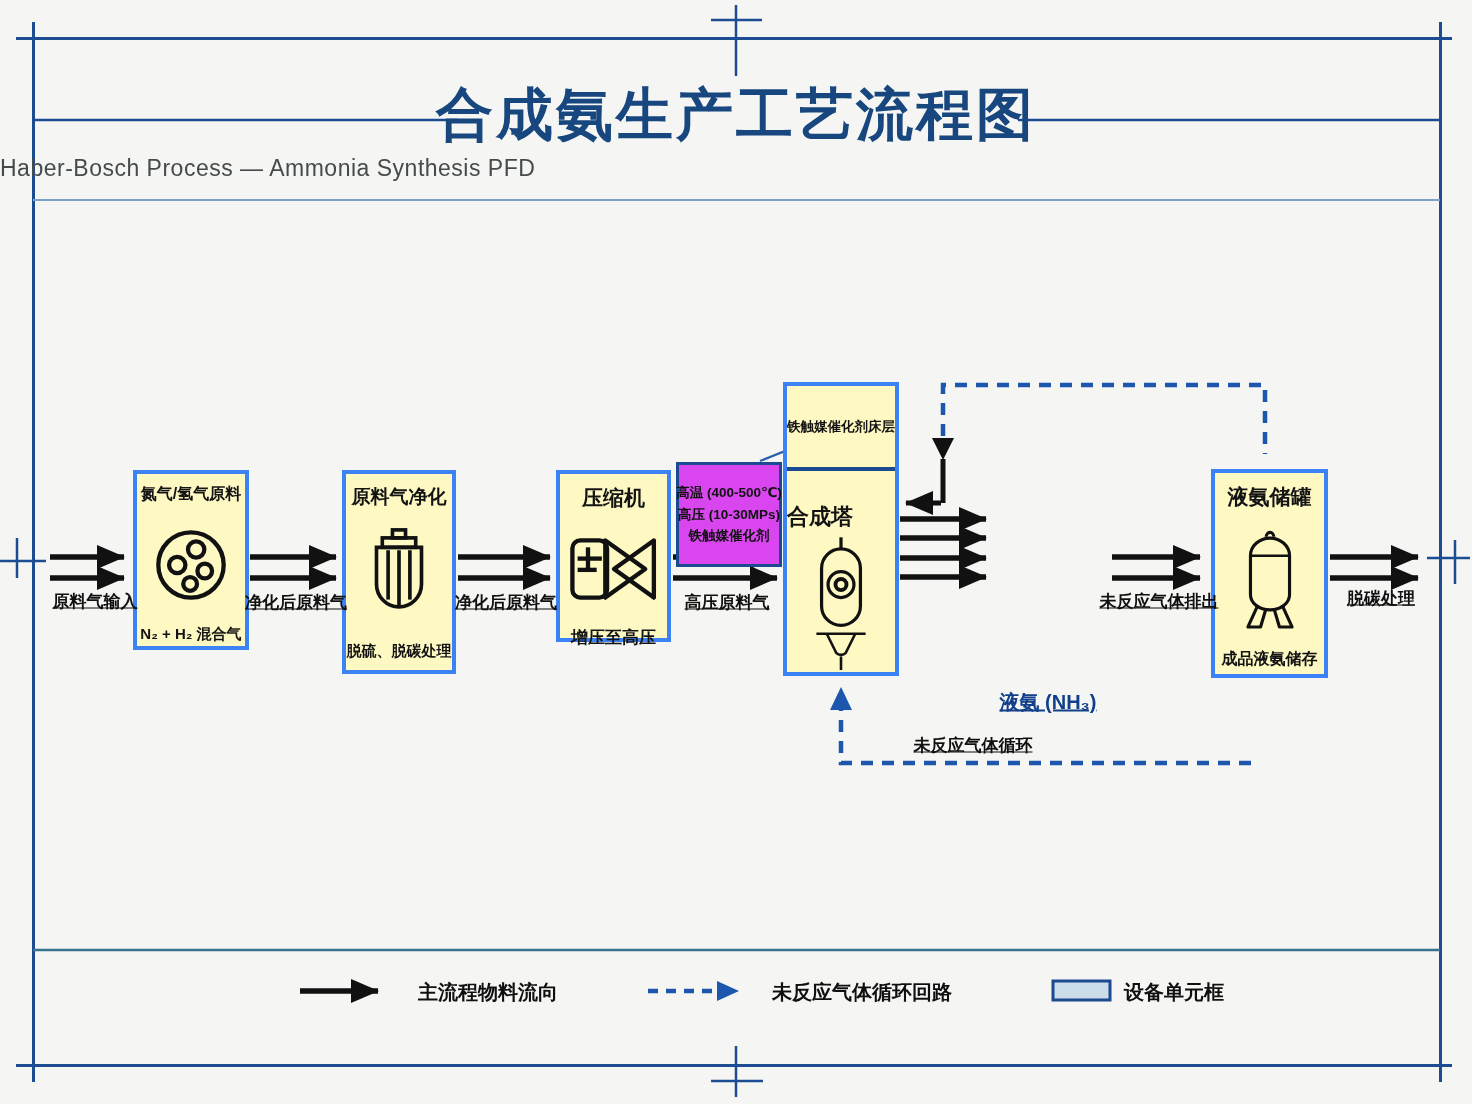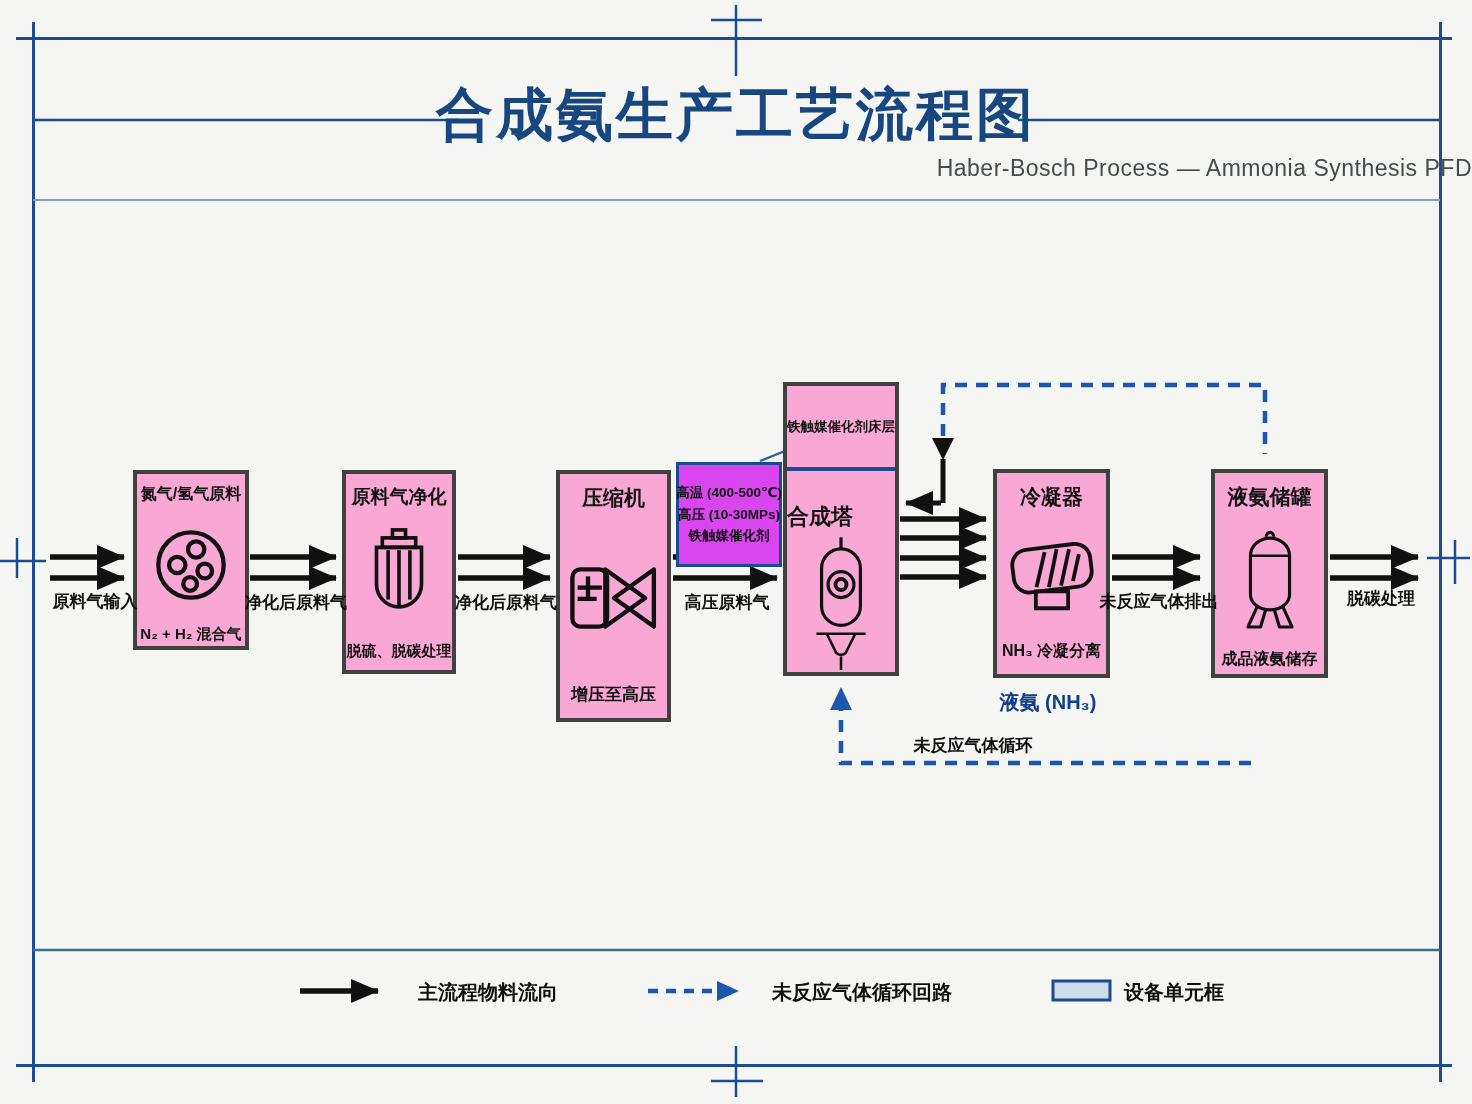--- a/index.html
+++ b/index.html
@@ -3,32 +3,32 @@
 <meta charset="utf-8">
 <style>
   html,body{margin:0;padding:0;background:#e8e8e8;}
   .canvas{
     position:relative;width:1472px;height:1104px;overflow:hidden;
     background:#f5f6f3;
     font-family:"Liberation Sans","DejaVu Sans",sans-serif;
     color:#141414;
   }
   .abs{position:absolute;}
-  .ctr{transform:translate(-50%,-50%);white-space:nowrap;}
+  .ctr{transform:translate(-50%,-50%);white-space:nowrap;text-decoration:underline;}
   .page-title{
     top:86px;left:0;width:100%;text-align:center;
     font-size:57px;font-weight:800;color:#17477e;letter-spacing:3px;line-height:1;
   }
   .page-subtitle{
-    top:155px;left:0;width:100%;text-align:right;
+    top:155px;left:0;width:100%;text-align:left;
     font-size:23px;font-weight:500;color:#454b4a;letter-spacing:0.5px;
   }
   .eq-box{
     position:absolute;box-sizing:border-box;
-    background:#f9a8d4;border:4px solid #404040;
+    background:#fef9c3;border:4px solid #3b82f6;
     display:flex;flex-direction:column;align-items:center;justify-content:space-between;gap:17px;
   }
   .eq-title{font-weight:800;color:#131313;margin-top:10px;white-space:nowrap;}
   .eq-sub{font-weight:700;color:#131313;margin-bottom:12px;white-space:nowrap;}
   .eq-icon{flex:0 0 auto;display:flex;align-items:center;justify-content:center;}
   .stream-label{font-size:17px;font-weight:700;color:#101010;}
   .cond-box{
     position:absolute;left:676px;top:462px;width:106px;height:105px;box-sizing:border-box;
     background:#d946ef;border:3px solid #1a4a8f;
     display:flex;flex-direction:column;justify-content:center;align-items:center;
@@ -157,21 +157,21 @@
         <rect x="27" y="15" width="46" height="13"></rect>
         <path d="M19,28 h62 v51 a31,31 0 0 1 -62,0 z"></path>
         <line x1="35" y1="32" x2="35" y2="100"></line>
         <line x1="50" y1="32" x2="50" y2="110"></line>
         <line x1="65" y1="32" x2="65" y2="100"></line>
       </svg>
     </div>
     <div class="eq-sub" style="font-size:15px">脱硫、脱碳处理</div>
   </div>
 
-  <div class="eq-box" style="left:556px;top:470px;width:115px;height:252px">
+  <div class="eq-box" style="left:556px;top:470px;width:115px;height:172px">
     <div class="eq-title" style="font-size:21px">压缩机</div>
     <div class="eq-icon">
       <svg width="104" height="80" viewBox="0 0 120 90" fill="none" stroke="#111" stroke-width="5" stroke-linejoin="round">
         <rect x="12" y="12" width="40" height="66" rx="9"></rect>
         <line x1="18" y1="33" x2="46" y2="33"></line>
         <line x1="18" y1="46" x2="40" y2="46"></line>
         <line x1="30" y1="20" x2="30" y2="46"></line>
         <path d="M50,12 L96,45 L50,78 Z"></path>
         <path d="M106,12 L60,45 L106,78 Z"></path>
       </svg>
@@ -196,36 +196,20 @@
       </div>
     </div>
   </div>
 
   <div class="cond-box">
     <div>高温 (400-500℃)</div>
     <div>高压 (10-30MPs)</div>
     <div>铁触媒催化剂</div>
   </div>
 
-  <div class="eq-box" style="left:993px;top:469px;width:117px;height:209px">
-    <div class="eq-title" style="font-size:21px">冷凝器</div>
-    <div class="eq-icon">
-      <svg width="100" height="86" viewBox="0 0 130 112" fill="none" stroke="#111" stroke-width="5">
-        <g transform="rotate(-7 64 46)">
-          <rect x="14" y="18" width="102" height="56" rx="20"></rect>
-          <line x1="42" y1="68" x2="58" y2="24"></line>
-          <line x1="58" y1="70" x2="74" y2="22"></line>
-          <line x1="74" y1="70" x2="90" y2="24"></line>
-          <line x1="90" y1="66" x2="102" y2="32"></line>
-        </g>
-        <path d="M44,76 h42 v22 h-42 z"></path>
-      </svg>
-    </div>
-    <div class="eq-sub" style="font-size:16px">NH₃ 冷凝分离</div>
-  </div>
 
   <div class="eq-box" style="left:1211px;top:469px;width:117px;height:209px">
     <div class="eq-title" style="font-size:21px">液氨储罐</div>
     <div class="eq-icon">
       <svg width="82" height="104" viewBox="0 0 110 165" fill="none" stroke="#111" stroke-width="5" stroke-linejoin="round">
         <path d="M49,14 a6,7 0 0 1 12,0"></path>
         <path d="M24,44 a31,28 0 0 1 62,0 v62 a31,24 0 0 1 -62,0 z"></path>
         <line x1="24" y1="44" x2="86" y2="44" stroke-width="4"></line>
         <path d="M36,122 L20,157 L40,157 L48,130"></path>
         <path d="M74,122 L90,157 L70,157 L62,130"></path>

